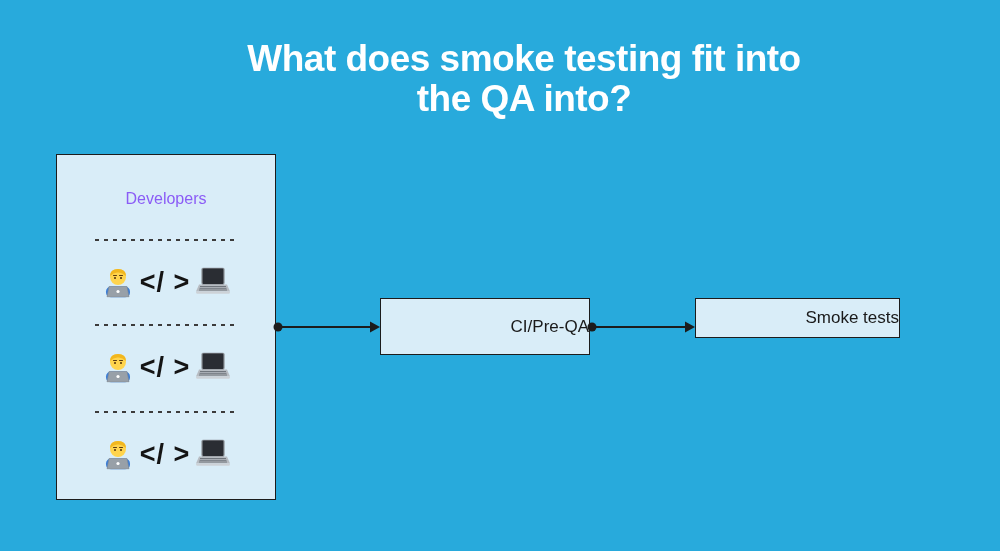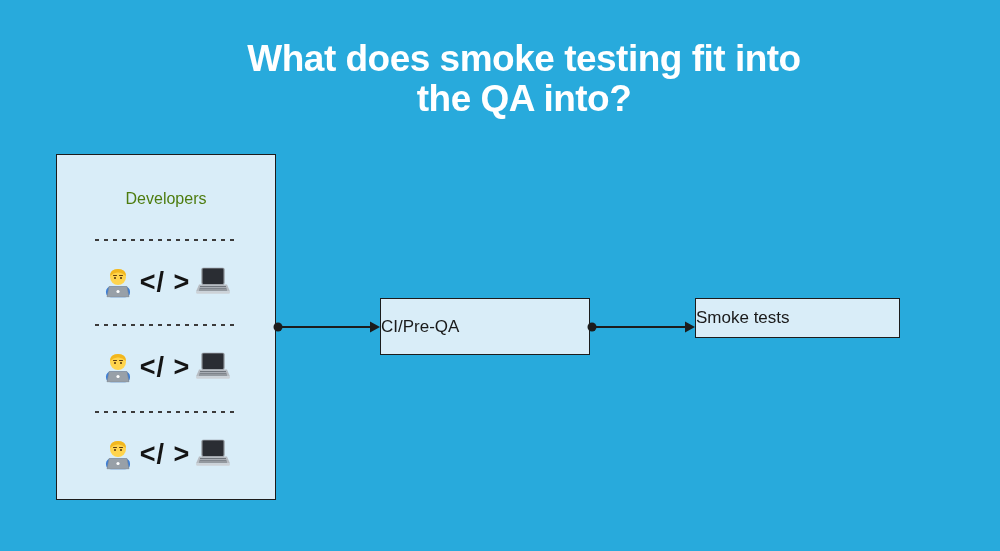--- a/index.html
+++ b/index.html
@@ -36,21 +36,21 @@
     box-sizing: border-box;
   }
 
   .dev-box { left: 56px; top: 154px; width: 220px; height: 346px; }
 
   .dev-label {
     position: absolute;
     top: 44px; left: 0; right: 0;
     transform: translateY(-50%);
     text-align: center;
-    color: #4d7c0f;
+    color: #8b5cf6;
     font-size: 16px;
   }
 
   .dashed-sep {
     position: absolute;
     left: 50%;
     transform: translateX(-50%);
     width: 142px;
     height: 2px;
     background: repeating-linear-gradient(
@@ -79,21 +79,21 @@
     font-weight: 600;
     letter-spacing: 1px;
     white-space: pre;
   }
 
   .emoji-svg { display: block; }
 
   .flow-box {
     display: flex;
     align-items: center;
-    justify-content: flex-start;
+    justify-content: flex-end;
     color: #1A1A1A;
     font-size: 17px;
   }
   .ci-box    { left: 380px; top: 298px; width: 210px; height: 57px; }
   .smoke-box { left: 695px; top: 298px; width: 205px; height: 40px; }
 
   .arrow-layer {
     position: absolute;
     inset: 0;
     pointer-events: none;

